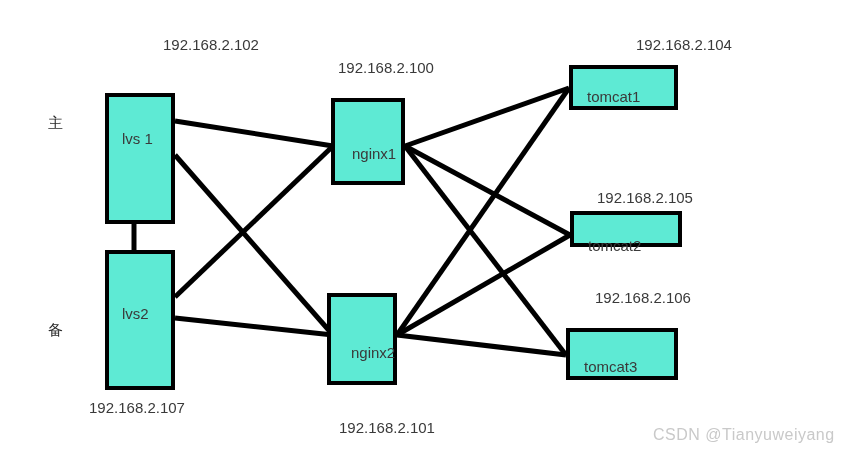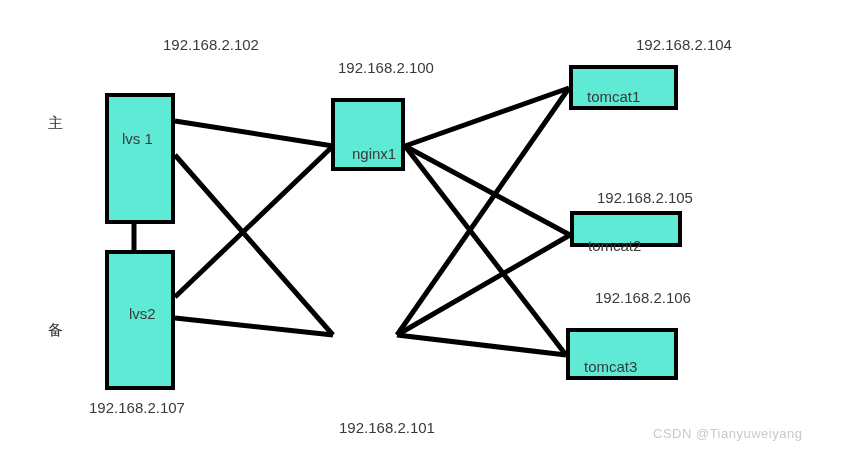--- a/index.html
+++ b/index.html
@@ -51,21 +51,21 @@
   .role-label {
     position: absolute;
     font-size: 15px;
     color: #2a2a2a;
     white-space: nowrap;
     line-height: 1;
     z-index: 4;
   }
   .watermark {
     position: absolute;
-    font-size: 13px;
+    font-size: 16px;
     color: #c9c9c9;
     white-space: nowrap;
     letter-spacing: 0.5px;
     z-index: 5;
   }
 </style>
 </head>
 <body>
 
 <div id="canvas">
@@ -92,29 +92,32 @@
 
   <div class="role-label" style="left:48px; top:115px;">主</div>
   <div class="role-label" style="left:48px; top:322px;">备</div>
 
   <div class="ip-label" style="left:115px; top:37px;margin-left:48px;">192.168.2.102</div>
   <div class="node" style="left:105px; top:68px; width:70px; height:131px;margin-top:25px;">
     <div class="node-label" style="left:13px; top:34px;">lvs 1</div>
   </div>
 
   <div class="node" style="left:105px; top:250px; width:70px; height:140px;">
-    <div class="node-label" style="left:20px; top:52px;">lvs2</div>
+    <div class="node-label" style="left:13px; top:52px;">lvs2</div>
   </div>
   <div class="ip-label" style="left:89px; top:400px;">192.168.2.107</div>
 
   <div class="ip-label" style="left:338px; top:60px;">192.168.2.100</div>
-  <div class="node" style="left:331px; top:98px; width:74px; height:73px;">
+  <div class="node" style="left:331px; top:98px; width:74px; height:87px;">
     <div class="node-label" style="left:17px; top:44px;">nginx1</div>
   </div>
 
+  <div class="node" style="left:327px; top:293px; width:70px; height:92px;">
+    <div class="node-label" style="left:20px; top:48px;">nginx2</div>
+  </div>
   <div class="ip-label" style="left:339px; top:420px;">192.168.2.101</div>
 
   <div class="ip-label" style="left:636px; top:37px;">192.168.2.104</div>
   <div class="node" style="left:569px; top:65px; width:109px; height:45px;">
     <div class="node-label" style="left:14px; top:20px;">tomcat1</div>
   </div>
 
   <div class="ip-label" style="left:597px; top:190px;text-align:right;">192.168.2.105</div>
   <div class="node" style="left:570px; top:211px; width:112px; height:36px;">
     <div class="node-label" style="left:14px; top:23px;">tomcat2</div>

